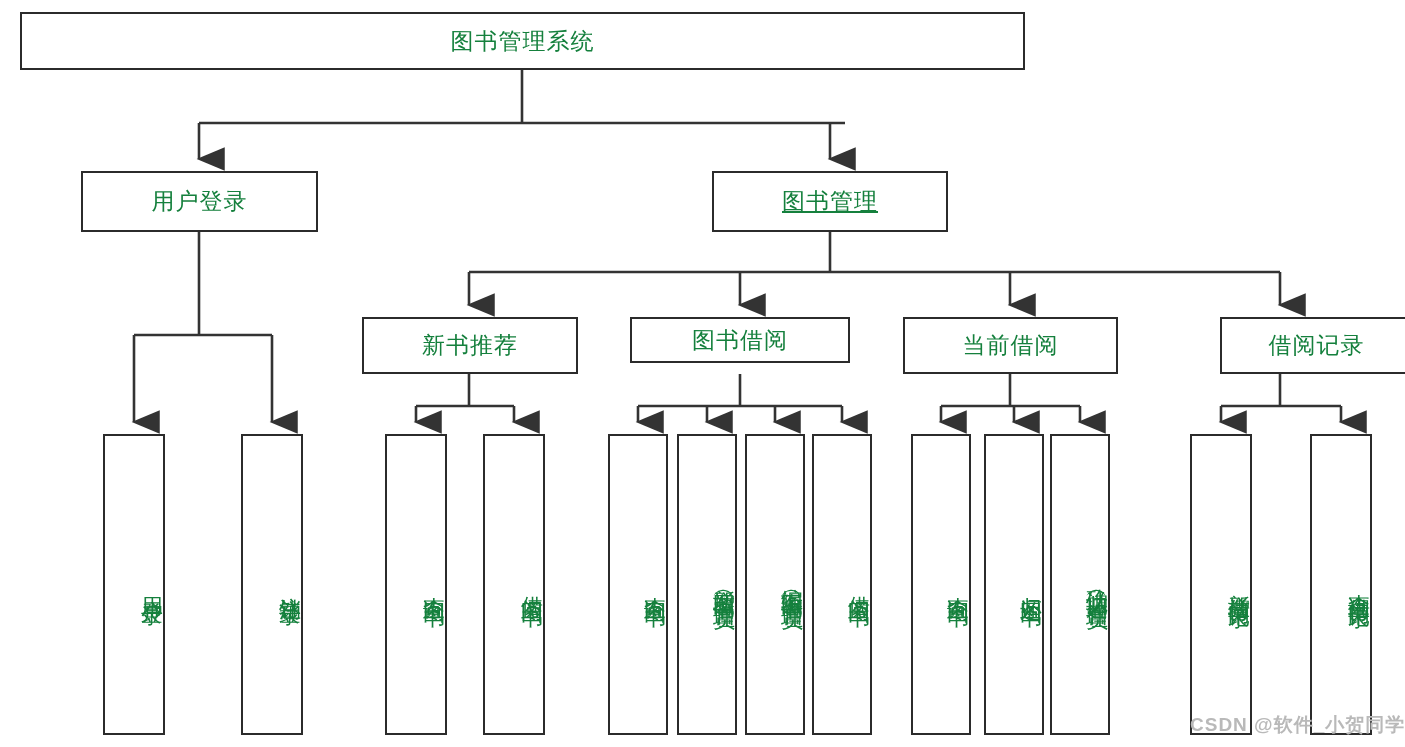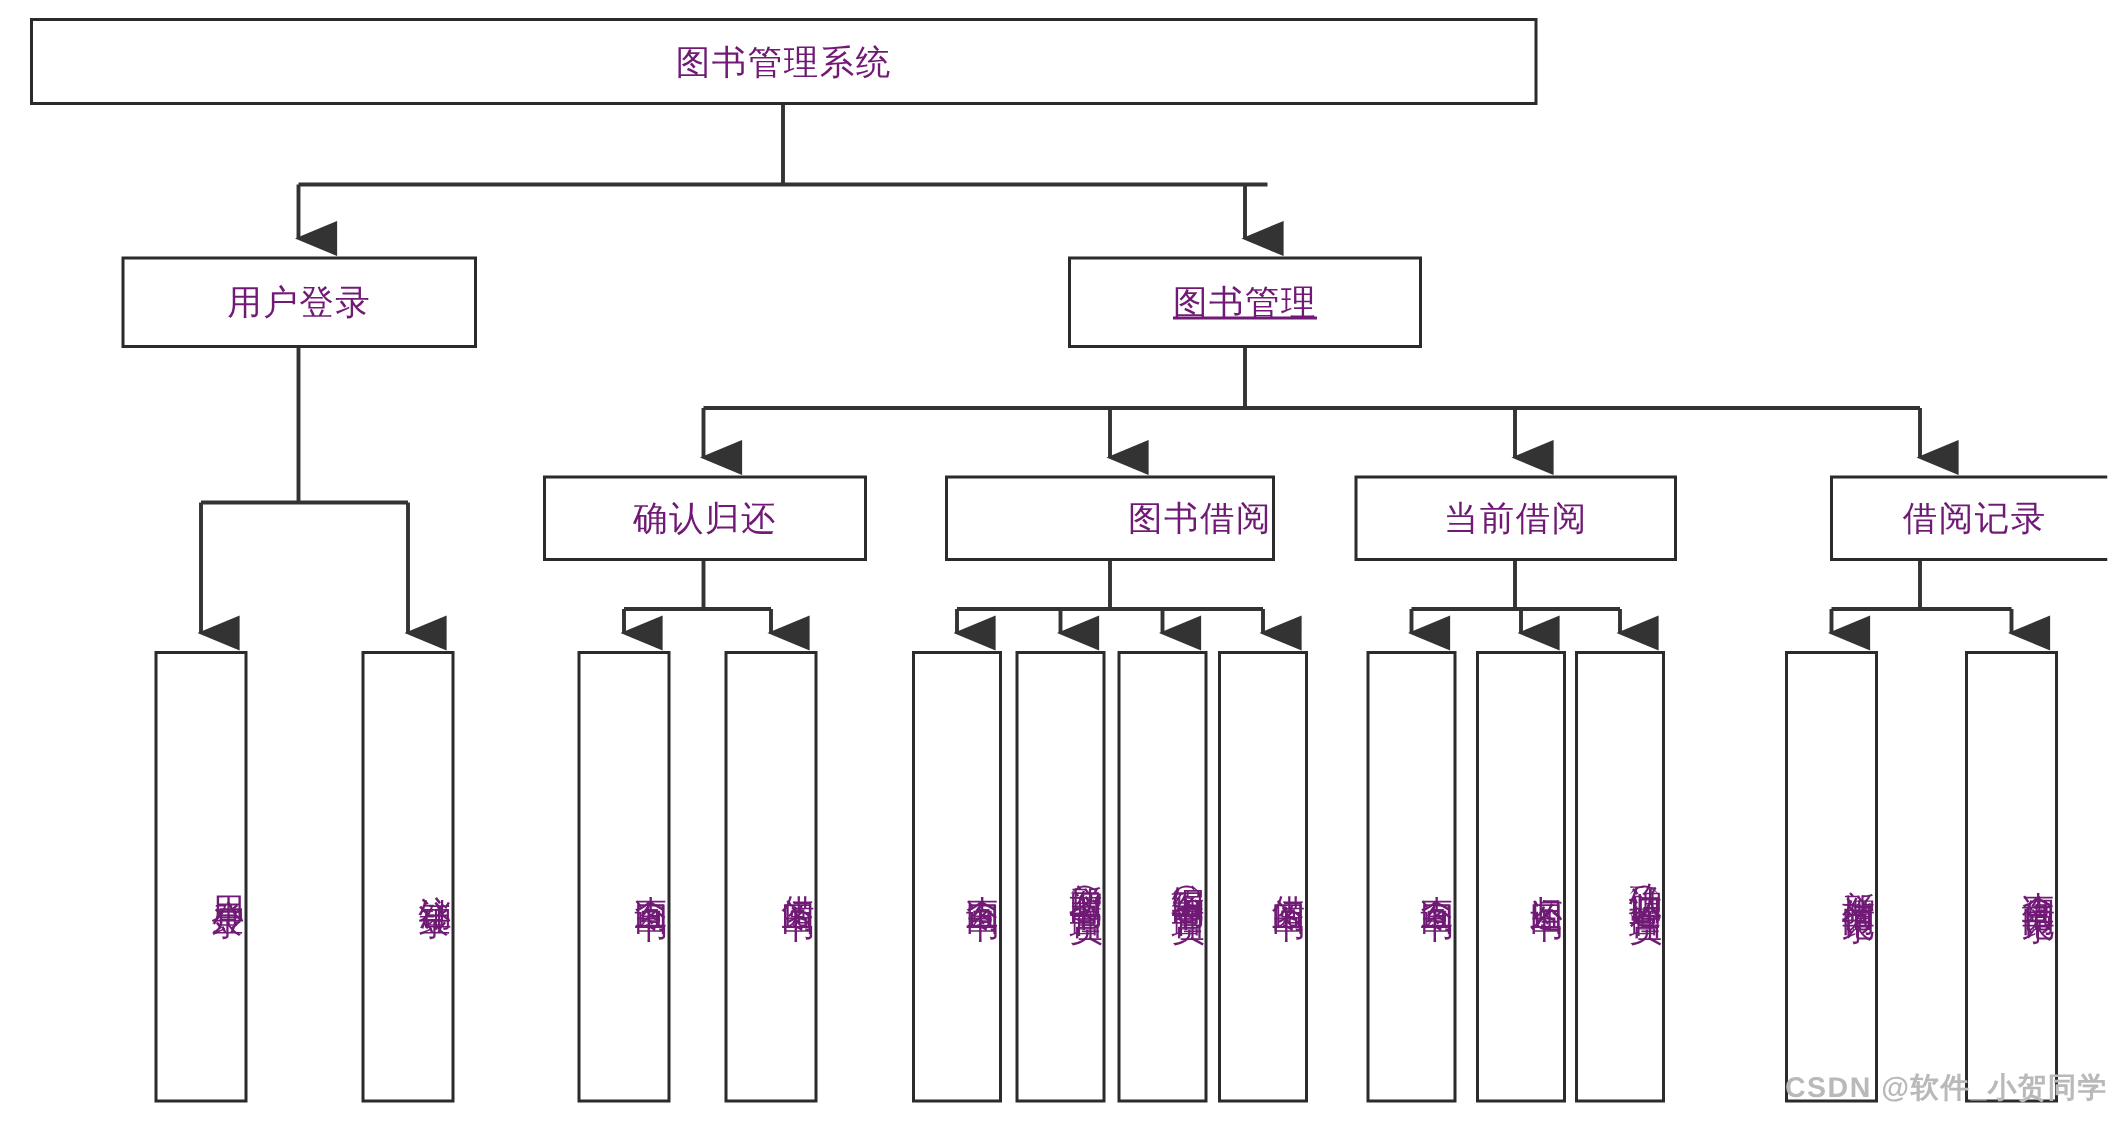--- a/index.html
+++ b/index.html
@@ -26,21 +26,21 @@
     height: 747px;
   }
   .node {
     position: absolute;
     box-sizing: border-box;
     background: #ffffff;
     border: 2px solid #2b2b2b;
     display: flex;
     align-items: center;
     justify-content: center;
-    color: #701a75;
+    color: #15803d;
   }
   .node.horiz {
     font-size: 23px;
     letter-spacing: 1px;
   }
   .node.vert {
     font-size: 22px;
     writing-mode: vertical-rl;
     text-orientation: upright;
     letter-spacing: 3px;
@@ -123,23 +123,23 @@
   </div>
 
   <div class="node horiz" style="left:81px; top:171px; width:237px; height:61px;">
     <span class="label">用户登录</span>
   </div>
   <div class="node horiz" style="left:712px; top:171px; width:236px; height:61px;text-decoration:underline;">
     <span class="label">图书管理</span>
   </div>
 
   <div class="node horiz" style="left:362px; top:317px; width:216px; height:57px;">
-    <span class="label">确认归还</span>
+    <span class="label">新书推荐</span>
   </div>
-  <div class="node horiz" style="left:630px; top:317px; width:220px; height:57px;justify-content:flex-end;">
+  <div class="node horiz" style="left:630px; top:317px; width:220px; height:46px;">
     <span class="label">图书借阅</span>
   </div>
   <div class="node horiz" style="left:903px; top:317px; width:215px; height:57px;">
     <span class="label">当前借阅</span>
   </div>
   <div class="node horiz" style="left:1220px; top:317px; width:193px; height:57px;">
     <span class="label">借阅记录</span>
   </div>
 
   <div class="node vert" style="left:103px; top:434px; width:62px; height:301px;">

